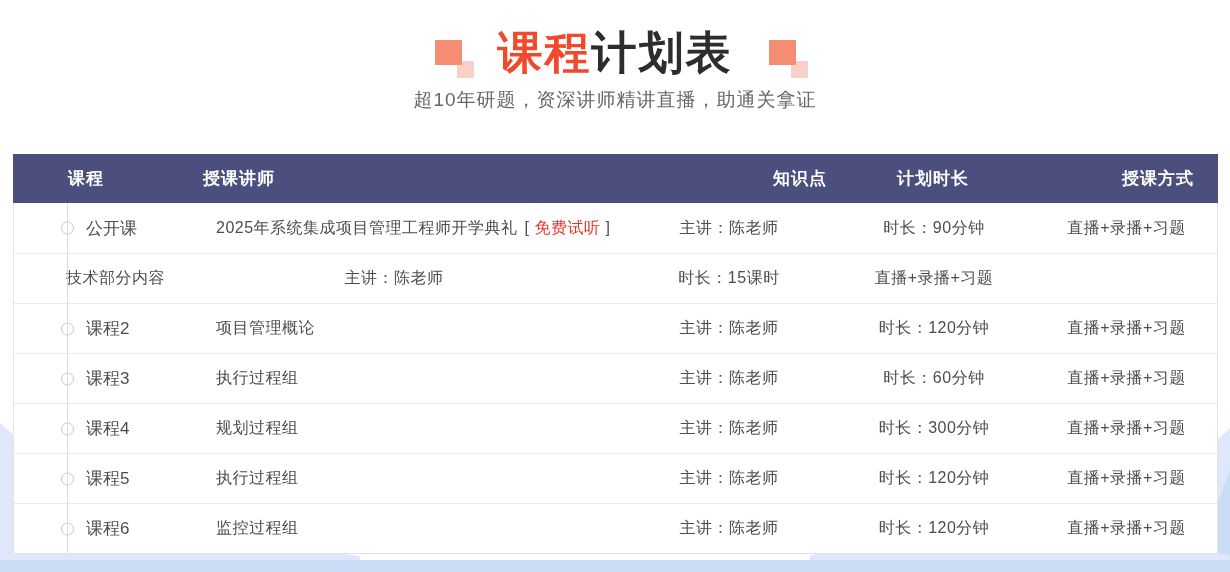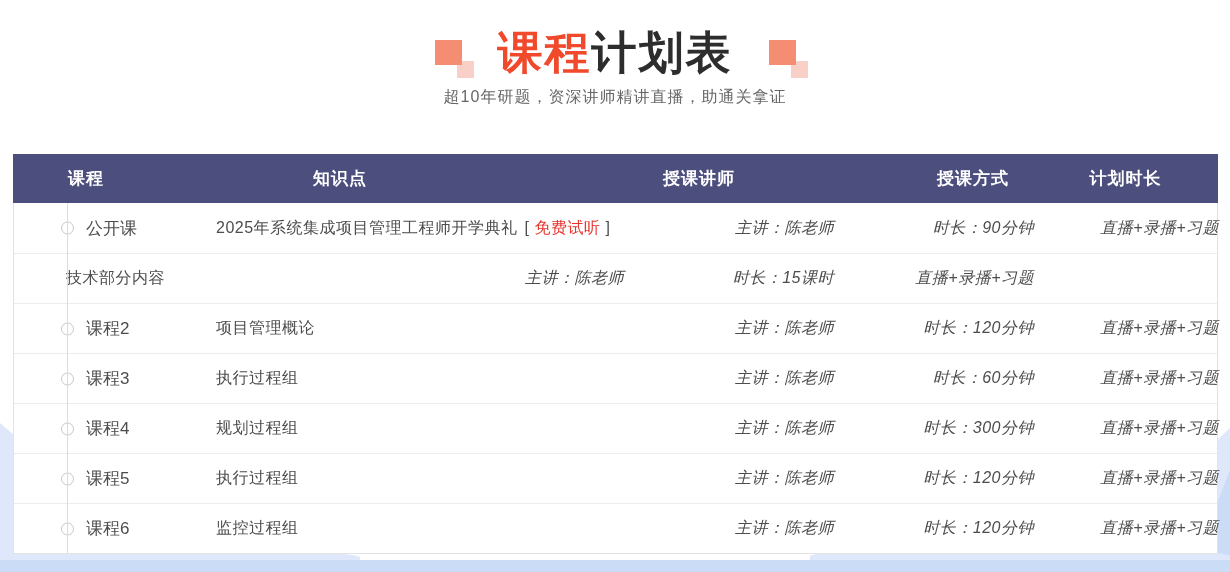--- a/index.html
+++ b/index.html
@@ -30,21 +30,21 @@
 
   
   .title-row { position:absolute; top:28px; left:0; width:100%;
     display:flex; justify-content:center; align-items:center; gap:36px; z-index:2; }
   .page-title { font-size:45px; font-weight:bold; color:#2d2d2d; letter-spacing:2px; line-height:1.1; }
   .page-title .hl { color:var(--accent_red,#f1492c); }
   .deco { position:relative; width:27px; height:25px; background:#f58d73; flex:0 0 auto; }
   .deco .deco-light { position:absolute; right:-12px; bottom:-13px; width:17px; height:17px;
     background:#f8d0c7; z-index:-1; }
   .subtitle { position:absolute; top:87px; left:0; width:100%;
-    text-align:center; font-size:16px; color:#676767; letter-spacing:1px; z-index:2; }
+    text-align:center; font-size:19px; color:#676767; letter-spacing:1px; z-index:2; }
 
   
   .course-table { position:absolute; left:13px; top:154px; width:1205px; z-index:1;
     background:#fff; }
   .grid-row { display:grid; grid-template-columns:150px 460px 210px 200px 185px; align-items:center; }
 
   .thead { height:49px; background:var(--header_bg,#4c4e7d); color:#fff;
     font-size:17px; font-weight:bold; letter-spacing:1px; }
   .th { white-space:nowrap; }
   .th-course   { padding-left:55px; text-align:left; }
@@ -57,21 +57,21 @@
   .timeline-line { position:absolute; left:53px; top:0; bottom:0; width:1px;
     background:#dcdcdc; z-index:2; }
   .tr { height:50px; position:relative; background:#fff; font-size:16px; color:#4d4d4d; }
   .tr + .tr { border-top:1px solid #ececec; }
   .td { white-space:nowrap; position:relative; z-index:1; }
   .td-course { padding-left:72px; font-size:17px; }
   .timeline-dot { position:absolute; left:47px; top:50%; transform:translateY(-50%);
     width:13px; height:13px; border:1px solid #c9c9c9; border-radius:50%;
     background:#fff; z-index:3; }
   .td-topic { padding-left:52px; letter-spacing:0.5px; }
-  .td-teacher, .td-duration, .td-mode { text-align:right; letter-spacing:0.5px;font-style:italic; }
+  .td-teacher, .td-duration, .td-mode { text-align:center; letter-spacing:0.5px; }
 
   .bracket { color:#4d4d4d; }
   .bracket-open { margin-left:7px; }
   .trial-link { color:var(--trial_red,#e8342e); margin:15px 5px; cursor:pointer; text-decoration:none; }
 </style>
 </head>
 <body>
 
 <div class="page">
 
@@ -90,24 +90,24 @@
     <span class="deco">
         <span class="deco-light"></span>
       </span>
   </div>
   <div class="subtitle">超10年研题，资深讲师精讲直播，助通关拿证</div>
 
   <div class="course-table">
 
     <div class="thead grid-row">
       <div class="th th-course">课程</div>
+      <div class="th th-teacher">授课讲师</div>
       <div class="th th-topic">知识点</div>
-      <div class="th th-teacher">授课讲师</div>
+      <div class="th th-duration">计划时长</div>
       <div class="th th-mode">授课方式</div>
-      <div class="th th-duration">计划时长</div>
     </div>
 
     <div class="tbody">
       <div class="timeline-line"></div>
 
       <div class="tr grid-row">
         <div class="td td-course">
           <span class="timeline-dot"></span>
           <span>公开课</span>
         </div>

